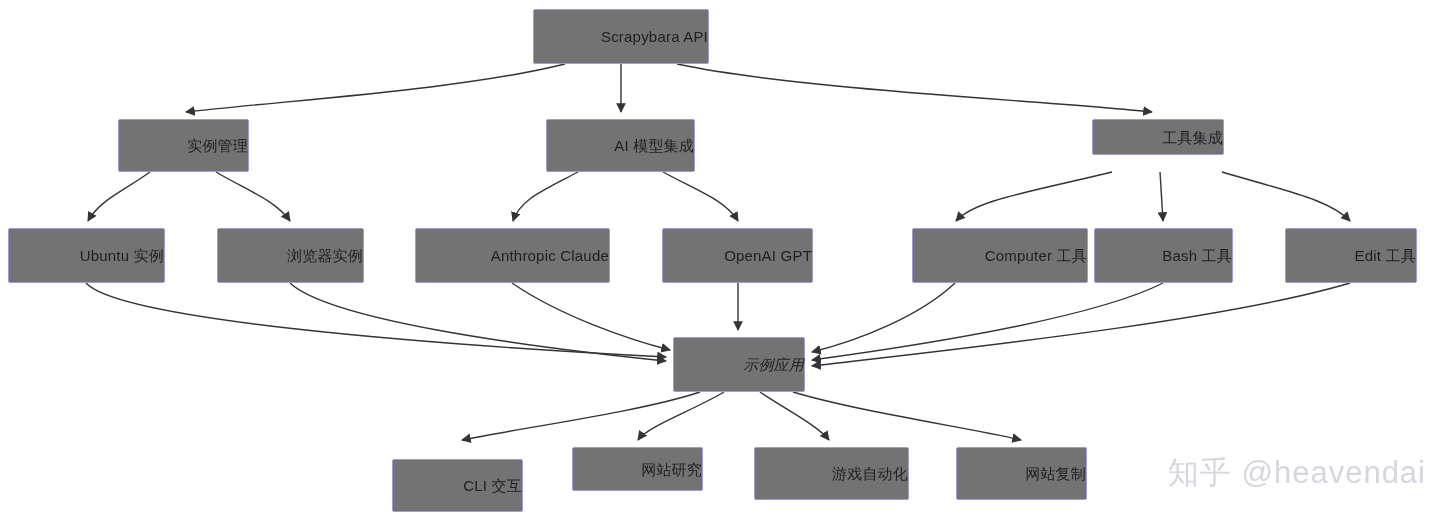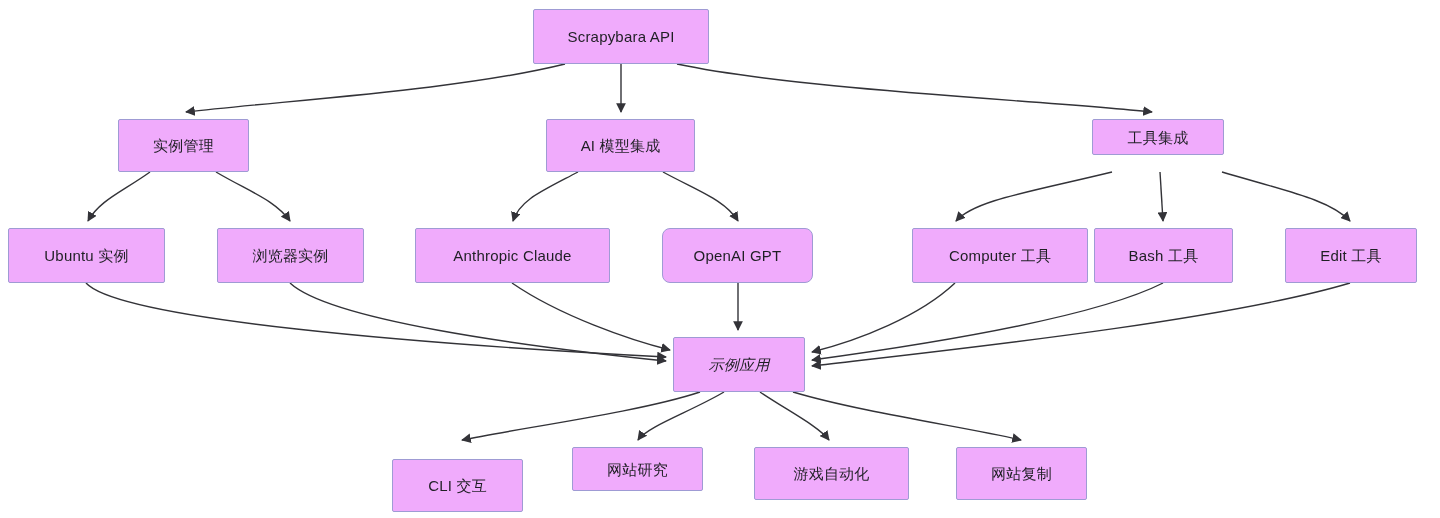--- a/index.html
+++ b/index.html
@@ -19,26 +19,26 @@
     position: absolute;
     left: 0;
     top: 0;
     width: 1440px;
     height: 518px;
     pointer-events: none;
   }
   .node {
     position: absolute;
     box-sizing: border-box;
-    background: #f0abfc;
+    background: #737373;
     border: 1px solid #9f9bd4;
     border-radius: 2px;
     display: flex;
     align-items: center;
-    justify-content: center;
+    justify-content: flex-end;
     color: #1f1f24;
     font-size: 15px;
     line-height: 1;
     letter-spacing: 0.2px;
     white-space: nowrap;
   }
   .watermark {
     position: absolute;
     right: 14px;
     bottom: 30px;
@@ -101,21 +101,21 @@
       </div>
       <div class="node" style="left: 8px; top: 228px; width: 157px; height: 55px;">
         <span>Ubuntu 实例</span>
       </div>
       <div class="node" style="left: 217px; top: 228px; width: 147px; height: 55px;">
         <span>浏览器实例</span>
       </div>
       <div class="node" style="left: 415px; top: 228px; width: 195px; height: 55px;">
         <span>Anthropic Claude</span>
       </div>
-      <div class="node" style="left: 662px; top: 228px; width: 151px; height: 55px; border-radius: 8px;">
+      <div class="node" style="left: 662px; top: 228px; width: 151px; height: 55px;">
         <span>OpenAI GPT</span>
       </div>
       <div class="node" style="left: 912px; top: 228px; width: 176px; height: 55px;">
         <span>Computer 工具</span>
       </div>
       <div class="node" style="left: 1094px; top: 228px; width: 139px; height: 55px;">
         <span>Bash 工具</span>
       </div>
       <div class="node" style="left: 1285px; top: 228px; width: 132px; height: 55px;">
         <span>Edit 工具</span>
@@ -130,14 +130,15 @@
         <span>网站研究</span>
       </div>
       <div class="node" style="left: 754px; top: 447px; width: 155px; height: 53px;">
         <span>游戏自动化</span>
       </div>
       <div class="node" style="left: 956px; top: 447px; width: 131px; height: 53px;">
         <span>网站复制</span>
       </div>
     </div>
 
+  <div class="watermark">知乎 @heavendai</div>
 
 </div>
 
 </body></html>

